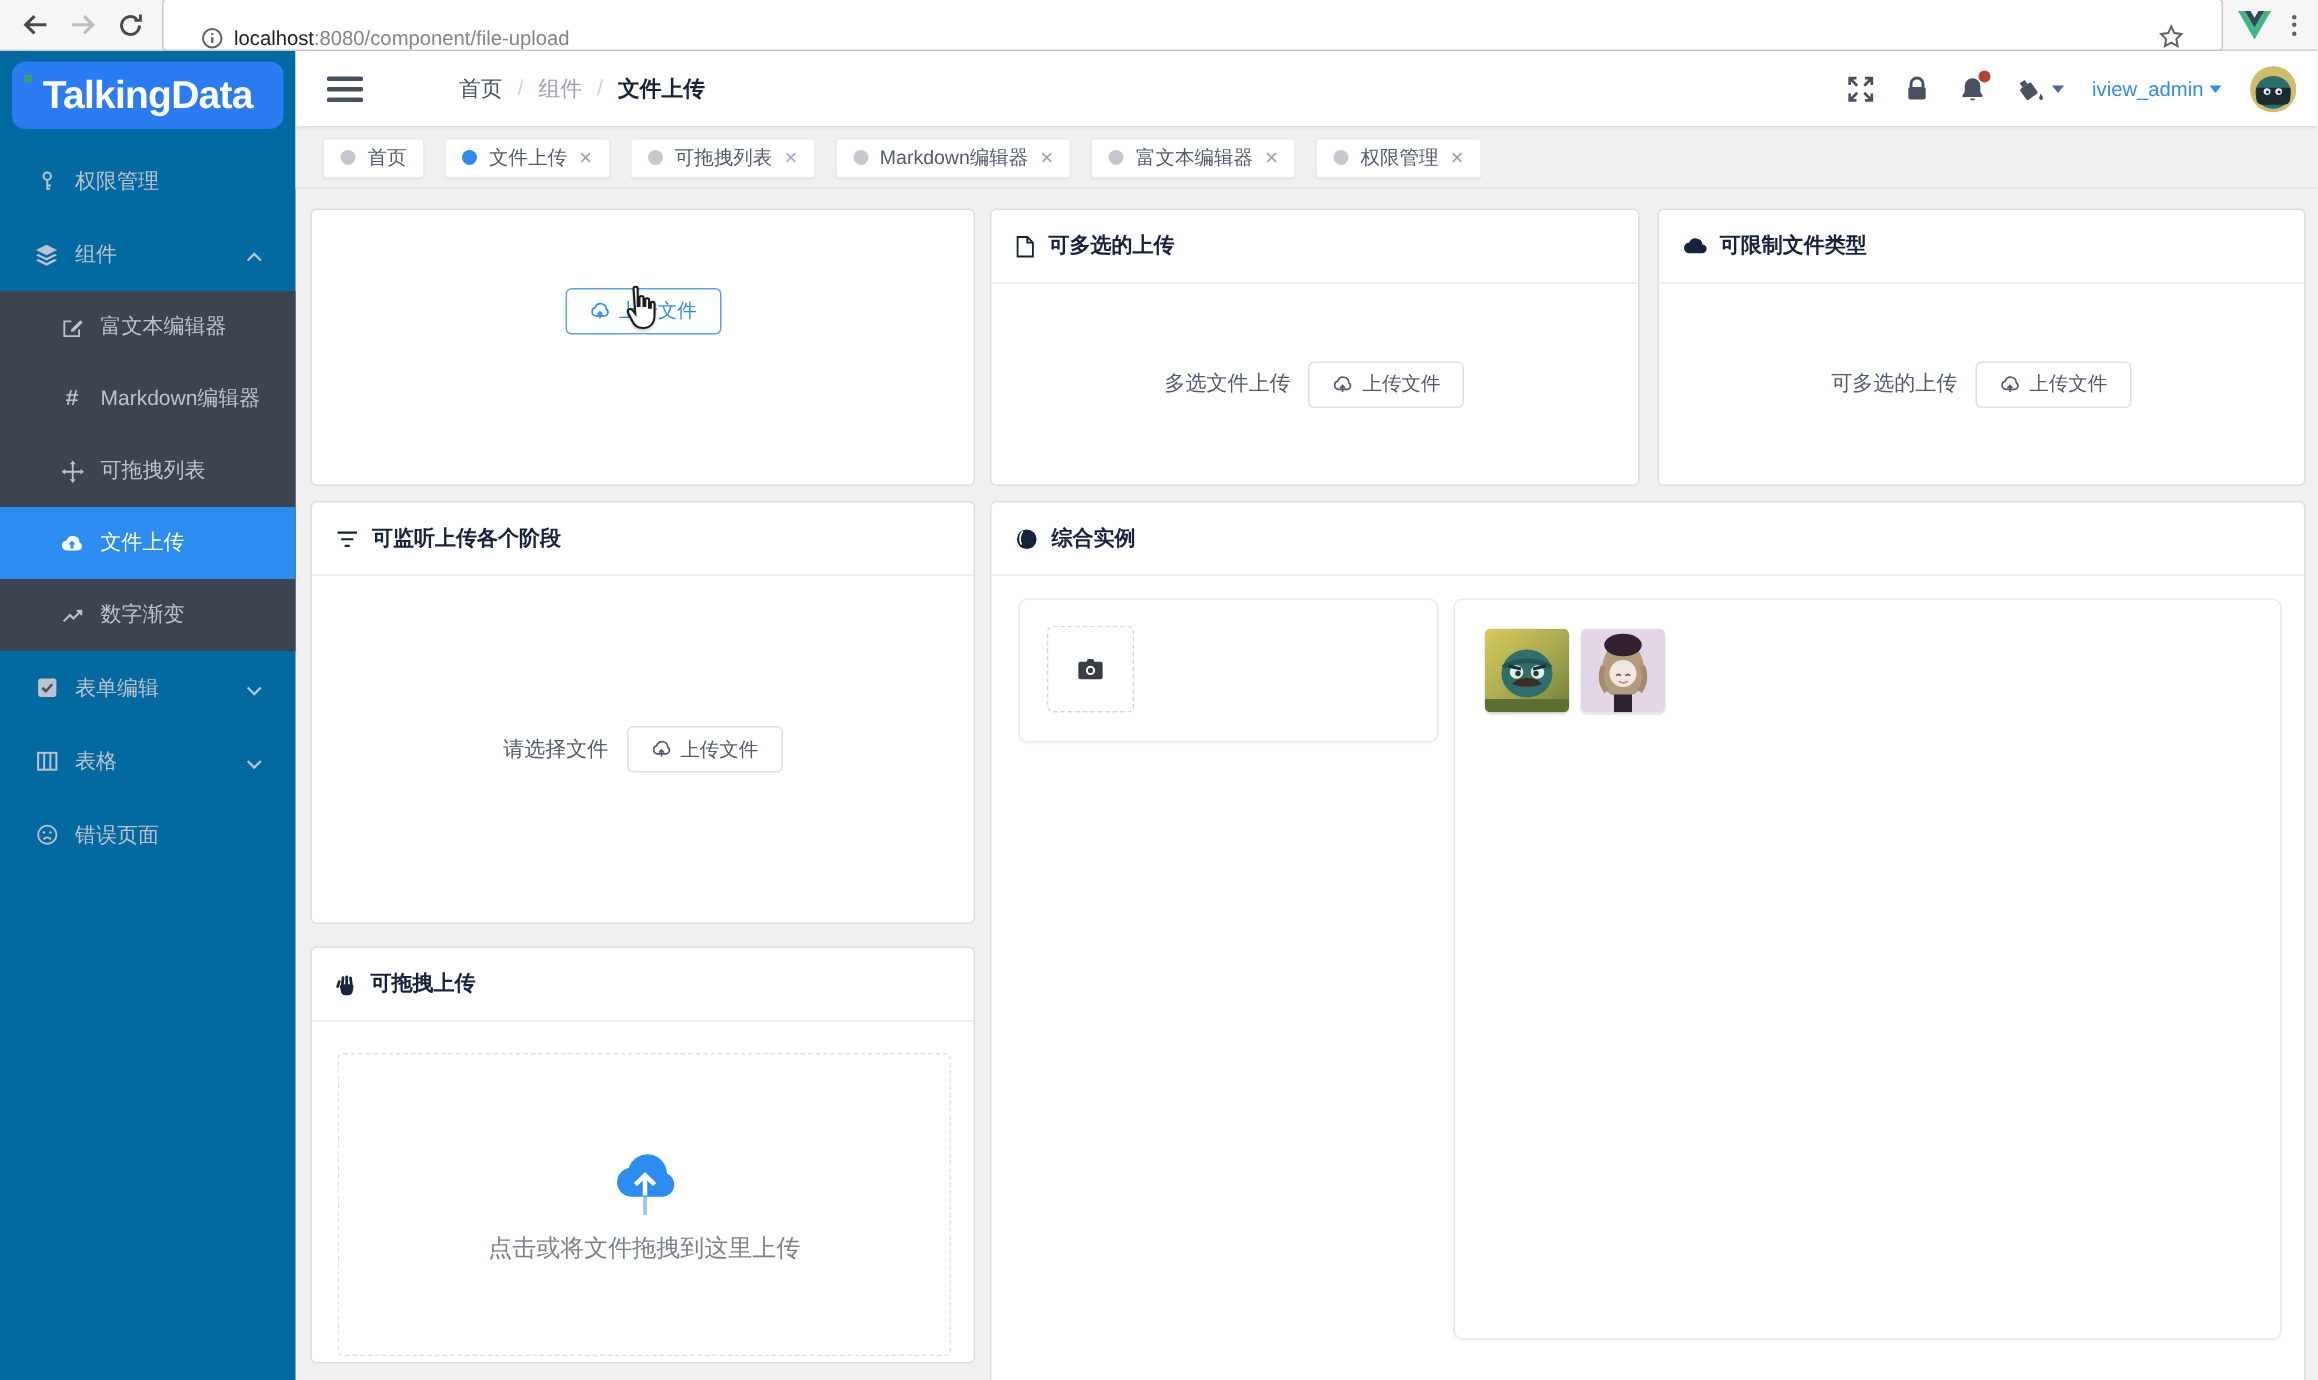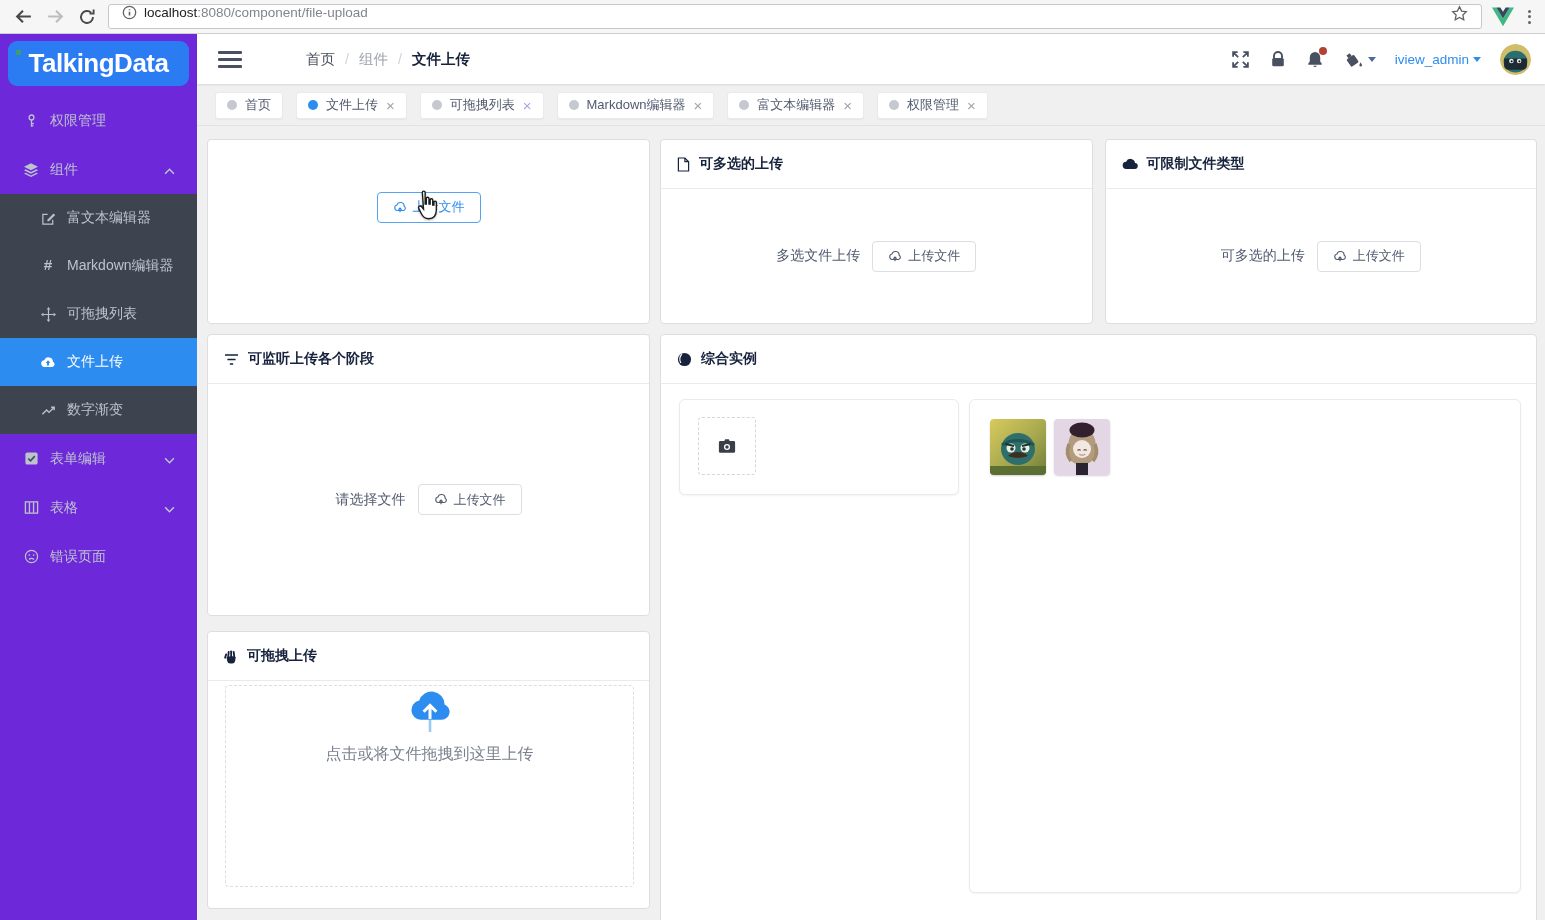--- a/index.html
+++ b/index.html
@@ -3,32 +3,32 @@
 <meta charset="utf-8">
 <style>
   * { box-sizing: border-box; margin: 0; padding: 0; }
   html,body { width:1545px; height:920px; overflow:hidden; }
   body { font-family:"Liberation Sans","DejaVu Sans",sans-serif; background:#f0f0f0; position:relative; }
 
   
   .browser-bar { height:34px; background:#f6f6f6; border-bottom:1px solid #cfcfcf;
     display:flex; align-items:center; padding:0 10px 0 12px; gap:10px; }
   .nav-ico { width:22px; height:22px; display:flex; align-items:center; justify-content:center; flex:none; }
-  .addr-bar { flex:1; height:25px; background:#fff; border:1px solid #c8c8c8; border-radius:3px;
-    display:flex; align-items:flex-start; padding:0 13px; gap:7px; }
+  .addr-bar { flex:1; height:35px; background:#fff; border:1px solid #c8c8c8; border-radius:3px;
+    display:flex; align-items:flex-end; padding:0 25px; gap:7px; }
   .addr-text { font-size:13.5px; color:#202124; white-space:nowrap; }
   .addr-text .dim { color:#80868b; }
   .menu-dots { display:flex; flex-direction:column; gap:2.5px; padding:4px; }
   .menu-dots i { width:3px; height:3px; border-radius:50%; background:#5f6368; }
 
   
   .app { display:flex; height:886px; }
 
   
-  .sidebar { width:197px; background:#6d28d9; flex:none; display:flex; flex-direction:column; }
+  .sidebar { width:197px; background:#0369a1; flex:none; display:flex; flex-direction:column; }
   .logo { margin:7px 8px 10px 8px; height:45px; background:#2b7bf3; border-radius:9px;
     display:flex; align-items:center; justify-content:center; position:relative; }
   .logo-text { color:#fff; font-size:26px; font-weight:bold; letter-spacing:-0.5px; }
   .logo-dot { position:absolute; left:8px; top:9px; width:5px; height:5px; background:#3f9f63; }
   .mi { height:49px; display:flex; align-items:center; gap:11px; padding-left:23px;
     color:#bdc3ce; font-size:14px; cursor:pointer; }
   .mi .chev { margin-left:auto; margin-right:22px; }
   .submenu { background:#3d4450; }
   .smi { height:48px; display:flex; align-items:center; gap:11px; padding-left:40px;
     color:#bdc3ce; font-size:14px; cursor:pointer; }
@@ -89,23 +89,23 @@
   .demo-box { position:absolute; background:#fff; border:1px solid #e8eaec; border-radius:6px;
     box-shadow:0 1px 2px rgba(0,0,0,.05); }
   .box-pick { left:18px; top:15px; width:280px; height:96px; }
   .box-list { left:308px; top:15px; width:552px; height:494px; padding:19px 0 0 20px; display:flex; gap:8px; }
   .pick-square { position:absolute; left:18px; top:17px; width:58px; height:58px;
     border:1px dashed #d3d6dc; border-radius:4px; display:flex; align-items:center; justify-content:center; cursor:pointer; }
   .thumb { width:56px; height:56px; border-radius:4px; overflow:hidden; flex:none;
     box-shadow:0 1px 2px rgba(0,0,0,.18); cursor:pointer; }
 
   
-  .dropzone { position:absolute; left:17px; right:15px; top:4px; height:202px;
+  .dropzone { position:absolute; left:17px; right:15px; top:21px; height:202px;
     border:1px dashed #dcdee2; border-radius:4px; background:#fff;
-    display:flex; flex-direction:column; align-items:center; justify-content:flex-start; gap:6px; cursor:pointer; }
+    display:flex; flex-direction:column; align-items:center; justify-content:center; gap:6px; cursor:pointer; }
   .drop-hint { font-size:16px; color:#7a818e; }
 </style>
 </head>
 <body>
 
 <div class="browser-bar">
   <span class="nav-ico">
     <svg width="19" height="19" viewBox="0 0 18 18" fill="none" stroke="#4a4a4a" stroke-width="2">
         <path d="M16 9H3.5M8.5 3.5L3 9l5.5 5.5"></path>
       </svg>

